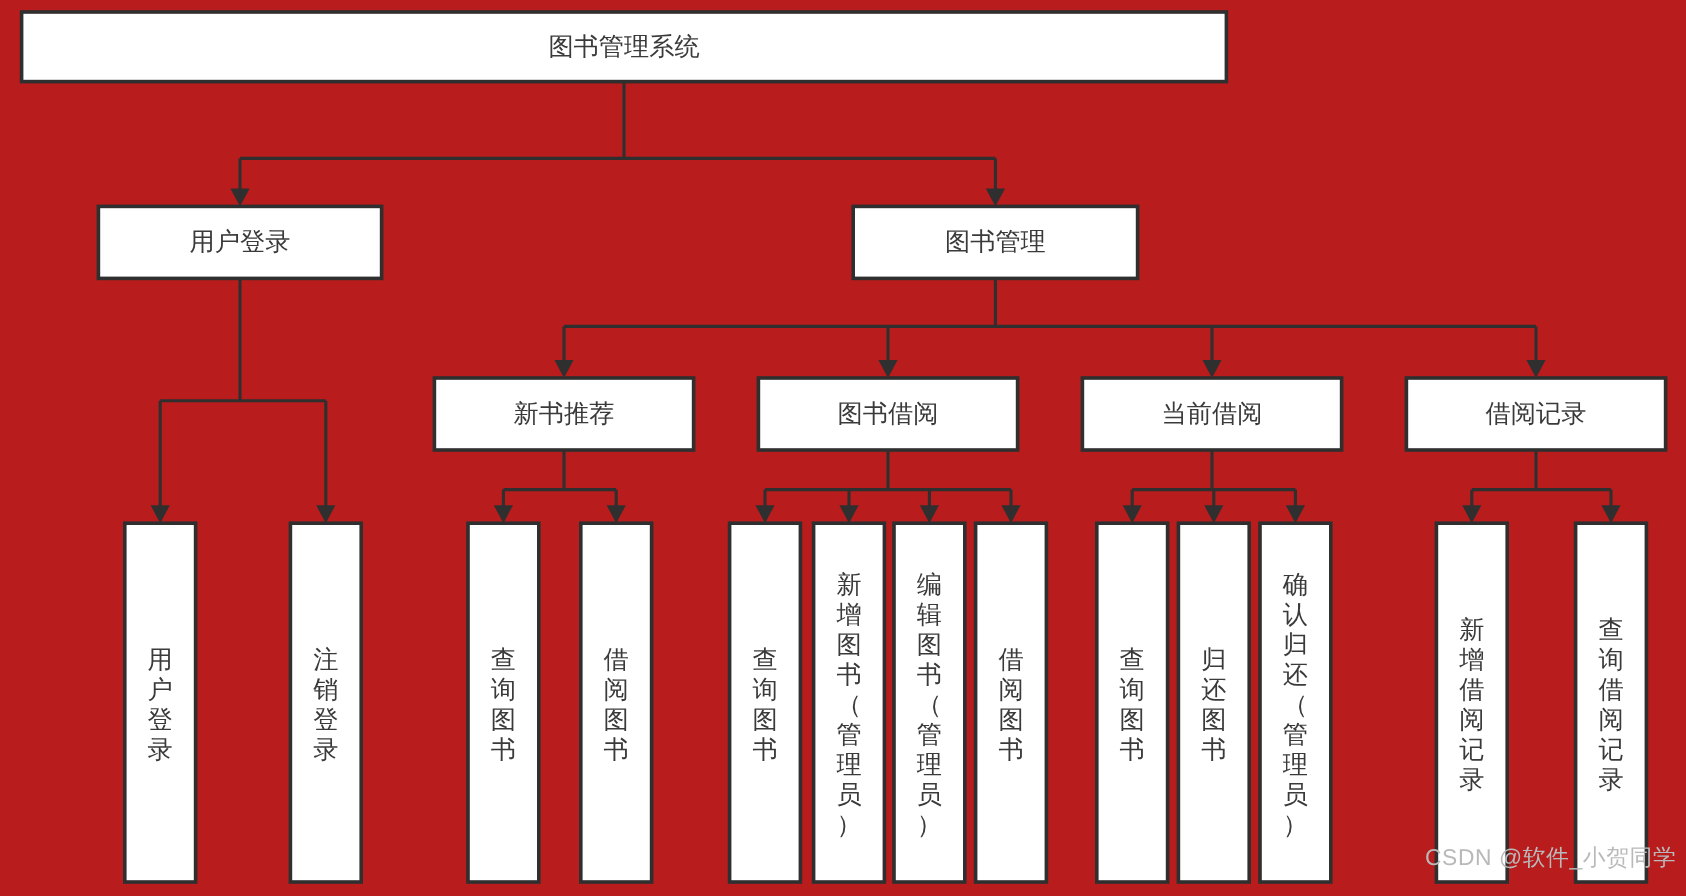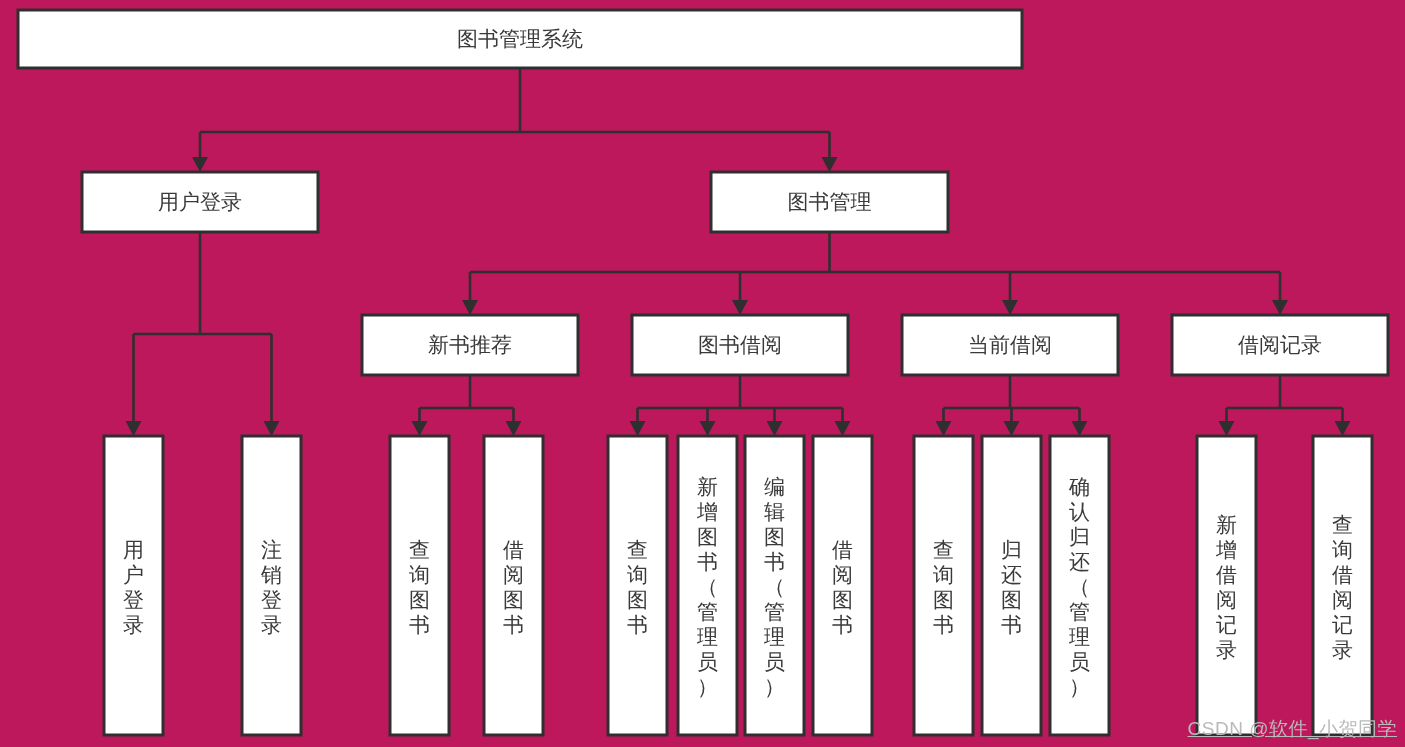--- a/index.html
+++ b/index.html
@@ -7,21 +7,21 @@
     padding: 0;
     background: #ffffff;
   }
   body {
     font-family: "Liberation Sans", "DejaVu Sans", sans-serif;
   }
   #diagram-root {
     position: relative;
     width: 1405px;
     height: 747px;
-    background: #be185d;
+    background: #b91c1c;
     overflow: hidden;
   }
   svg#tree-svg {
     position: absolute;
     left: 0;
     top: 0;
     width: 1405px;
     height: 747px;
     display: block;
   }
@@ -49,28 +49,27 @@
   }
   .node-label-v {
     font-family: "Liberation Sans", "DejaVu Sans", sans-serif;
     font-size: 21px;
     fill: #3a3a3a;
     text-anchor: middle;
   }
   .watermark {
     position: absolute;
     right: 8px;
-    bottom: 5px;
+    bottom: 19px;
     font-family: "Liberation Sans", "DejaVu Sans", sans-serif;
     font-size: 19px;
     color: #b9b9b9;
     letter-spacing: 0.5px;
     white-space: nowrap;
     user-select: none;
-    text-decoration: underline;
   }
 </style>
 </head>
 <body>
 
 <div id="diagram-root">
   <svg id="tree-svg" viewBox="0 0 1405 747">
     <g id="connector-layer">
         <line x1="520" y1="68" x2="520" y2="132" class="conn"></line>
         <line x1="200" y1="132" x2="829.5" y2="132" class="conn"></line>

